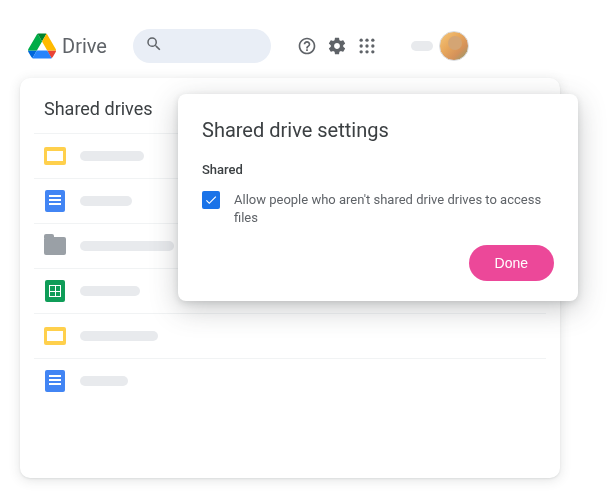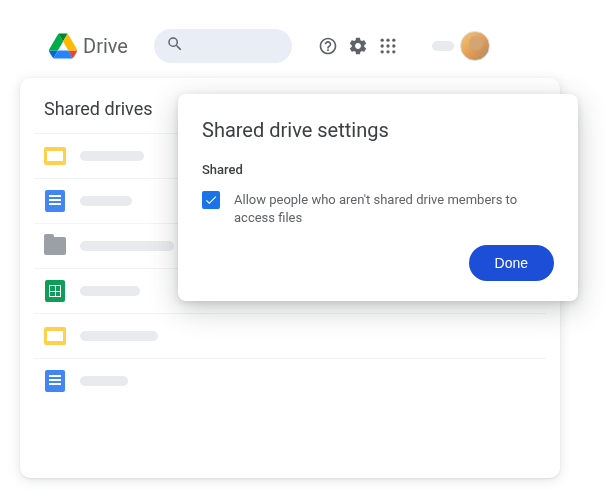--- a/index.html
+++ b/index.html
@@ -9,21 +9,20 @@
       width: 608px;
       height: 500px;
       overflow: hidden;
       position: relative;
     }
     .header {
       display: flex;
       align-items: center;
       padding: 28px 28px 12px 28px;
       gap: 8px;
-      margin-left: 21px;
     }
     .logo-group {
       display: flex;
       align-items: center;
       gap: 6px;
       margin-right: 18px;
     }
     .drive-logo svg {
       width: 28px;
       height: 28px;
@@ -257,21 +256,21 @@
       font-size: 13px;
       color: #5f6368;
       line-height: 1.4;
     }
     .modal-footer {
       display: flex;
       justify-content: flex-end;
       margin-top: 6px;
     }
     .done-btn {
-      background: #1d4ed8;
+      background: #ec4899;
       color: #fff;
       border: none;
       padding: 10px 26px;
       border-radius: 22px;
       font-size: 14px;
       font-weight: 500;
       cursor: pointer;
     }
   </style>
 </head>
@@ -374,19 +373,19 @@
 <div class="modal">
   <div class="modal-title">Shared drive settings</div>
   <div id="modal-sections">
       <div class="section-label">Shared</div>
       <div class="option-row">
         <span class="checkbox">
           <svg viewBox="0 0 24 24" fill="#fff">
             <path d="M9 16.17L4.83 12l-1.42 1.41L9 19 21 7l-1.41-1.41z"></path>
           </svg>
         </span>
-        <span class="option-text">Allow people who aren't shared drive members to access files</span>
+        <span class="option-text">Allow people who aren't shared drive drives to access files</span>
       </div>
     </div>
   <div class="modal-footer">
     <button class="done-btn">Done</button>
   </div>
 </div>
 
 </body></html>

